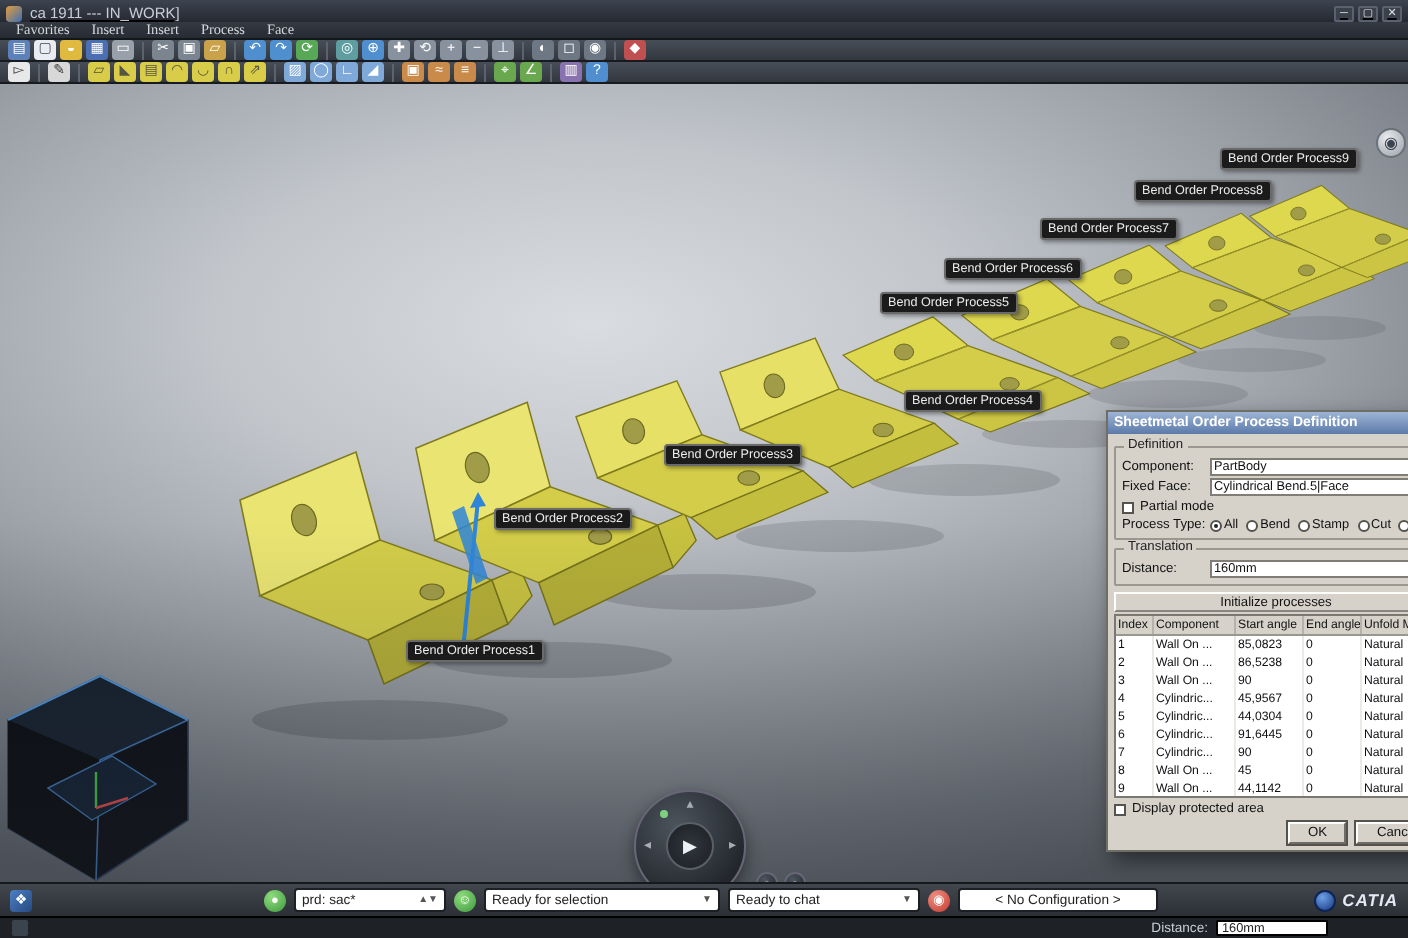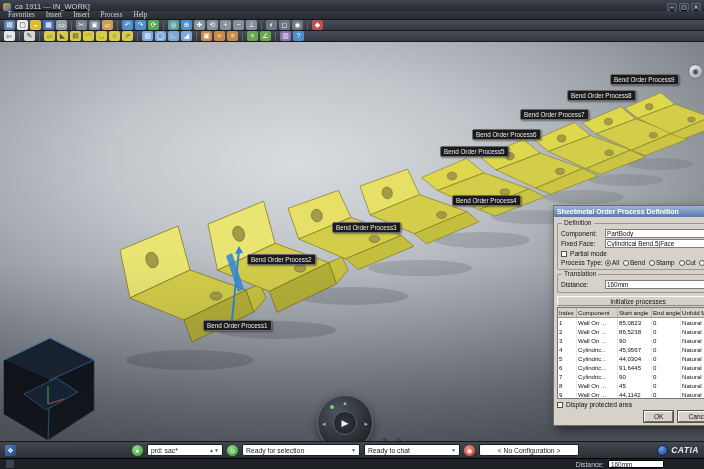--- a/index.html
+++ b/index.html
@@ -133,21 +133,21 @@
       <span class="win-btn">▢</span>
       <span class="win-btn">✕</span>
     </span>
   </div>
 
   <div class="menubar">
       <span class="menu-item">Favorites</span>
       <span class="menu-item">Insert</span>
       <span class="menu-item">Insert</span>
       <span class="menu-item">Process</span>
-      <span class="menu-item">Help</span>
+      <span class="menu-item">Face</span>
     </div>
 
   <div class="toolbar t1">
       <span class="ticon" style="background: rgb(93, 128, 184);">▤</span>
       <span class="ticon" style="background: rgb(233, 237, 242); color: rgb(68, 68, 85);">▢</span>
       <span class="ticon" style="background: rgb(224, 185, 63);">◒</span>
       <span class="ticon" style="background: rgb(74, 111, 179);">▦</span>
       <span class="ticon" style="background: rgb(152, 161, 170);">▭</span>
       <span class="tsep"></span>
       <span class="ticon" style="background: rgb(123, 133, 144);">✂</span>

